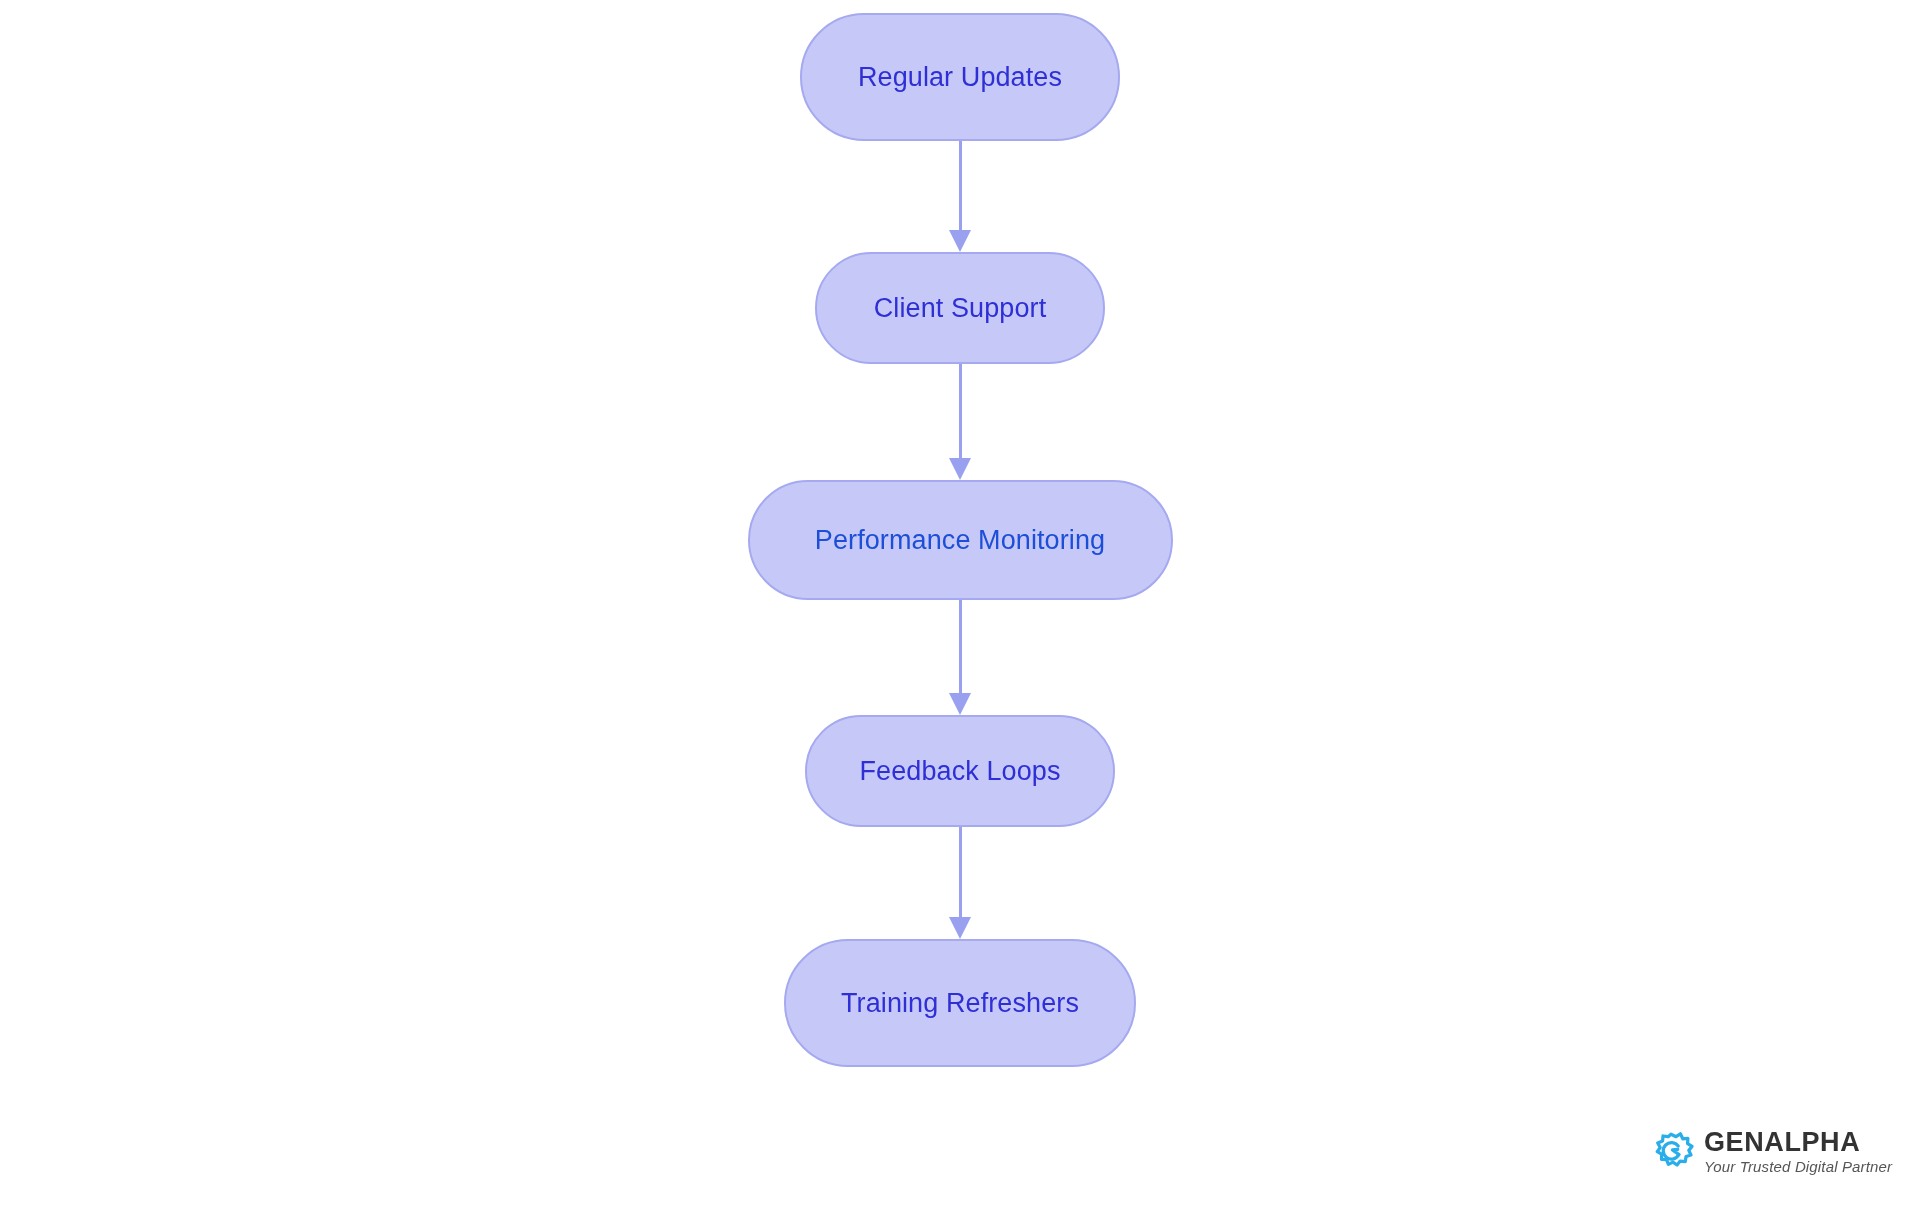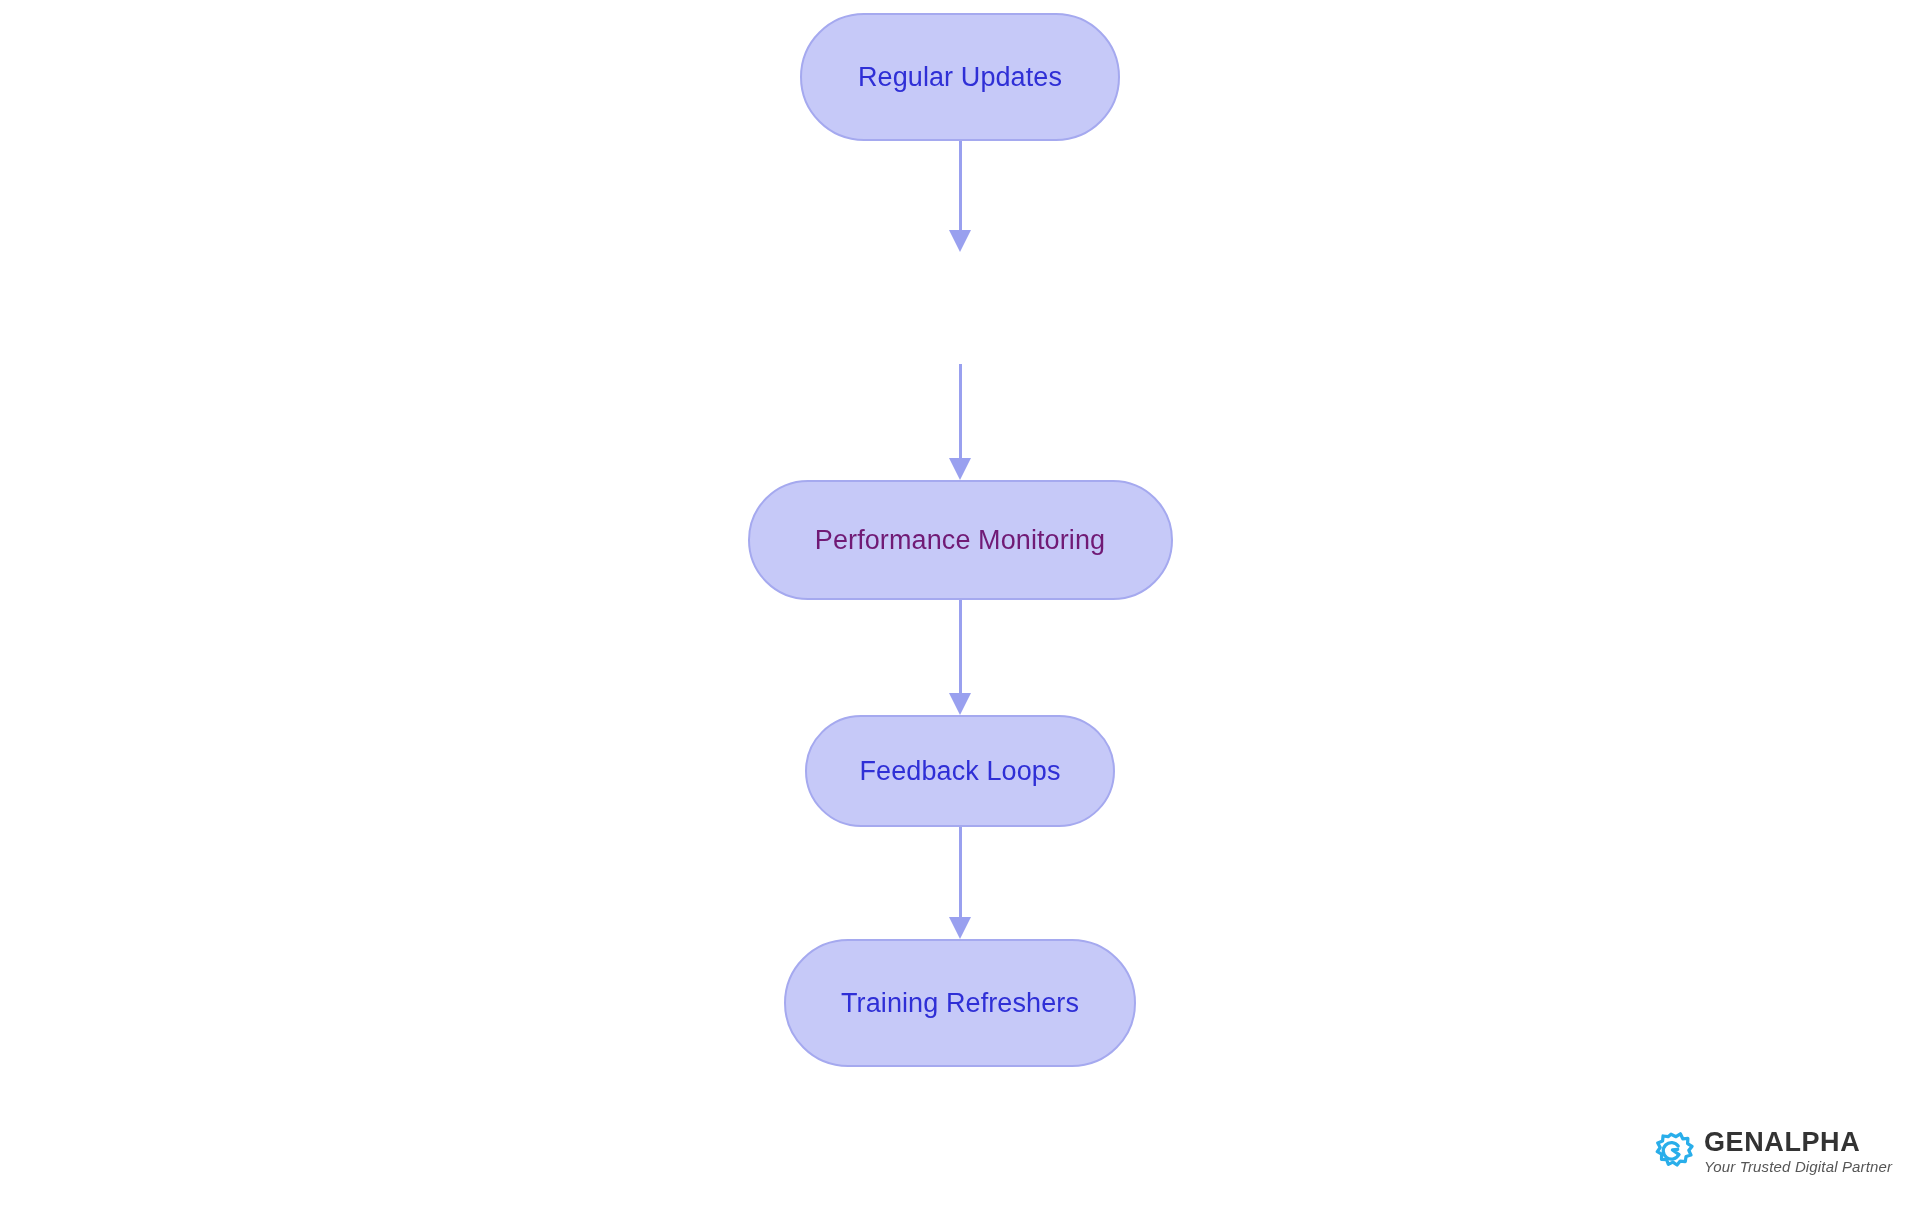--- a/index.html
+++ b/index.html
@@ -106,22 +106,25 @@
 </style>
 </head>
 <body style="background: rgb(255, 255, 255);">
 
 <div id="flow-canvas">
 
   <div class="node" style="left: 800px; top: 13px; width: 320px; height: 128px; background: rgb(198, 201, 248); border-color: rgb(165, 169, 239); color: rgb(47, 47, 214);">
     <span>Regular Updates</span>
   </div>
 
+  <div class="node" style="left: 815px; top: 252px; width: 290px; height: 112px; background: rgb(198, 201, 248); border-color: rgb(165, 169, 239); color: rgb(47, 47, 214);">
+    <span>Client Support</span>
+  </div>
 
-  <div class="node" style="left: 747.5px; top: 480px; width: 425px; height: 120px; background: rgb(198, 201, 248); border-color: rgb(165, 169, 239); color: #701a75;">
+  <div class="node" style="left: 747.5px; top: 480px; width: 425px; height: 120px; background: rgb(198, 201, 248); border-color: rgb(165, 169, 239); color: #1d4ed8;">
     <span>Performance Monitoring</span>
   </div>
 
   <div class="node" style="left: 805px; top: 715px; width: 310px; height: 112px; background: rgb(198, 201, 248); border-color: rgb(165, 169, 239); color: rgb(47, 47, 214);">
     <span>Feedback Loops</span>
   </div>
 
   <div class="node" style="left: 784px; top: 939px; width: 352px; height: 128px; background: rgb(198, 201, 248); border-color: rgb(165, 169, 239); color: rgb(47, 47, 214);">
     <span>Training Refreshers</span>
   </div>

